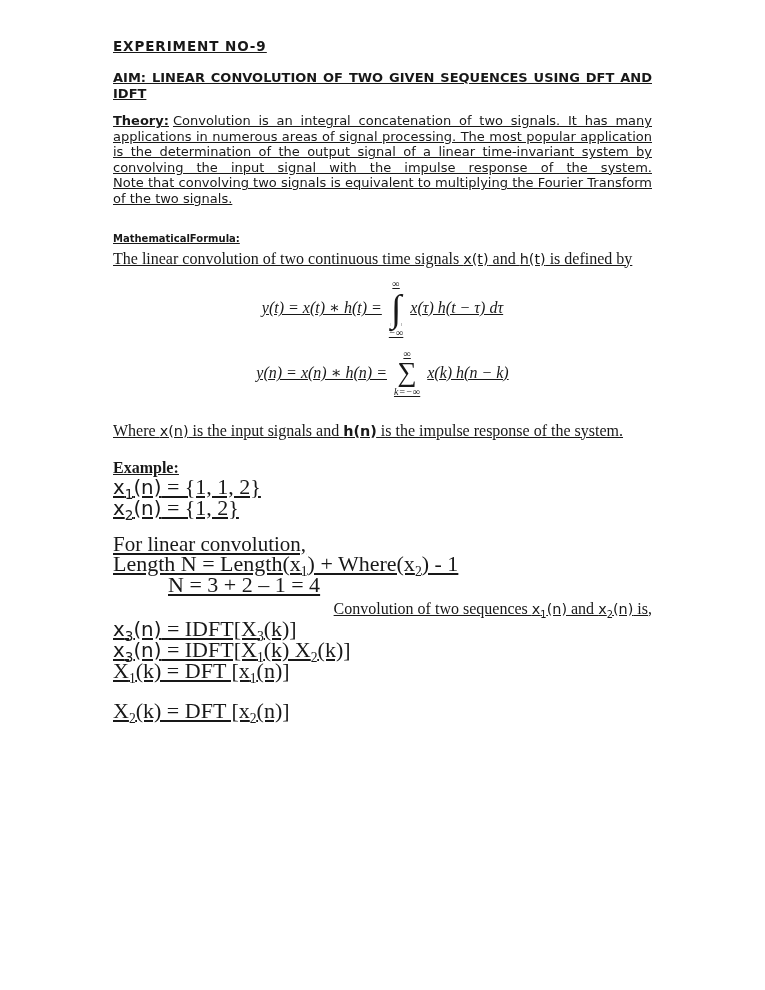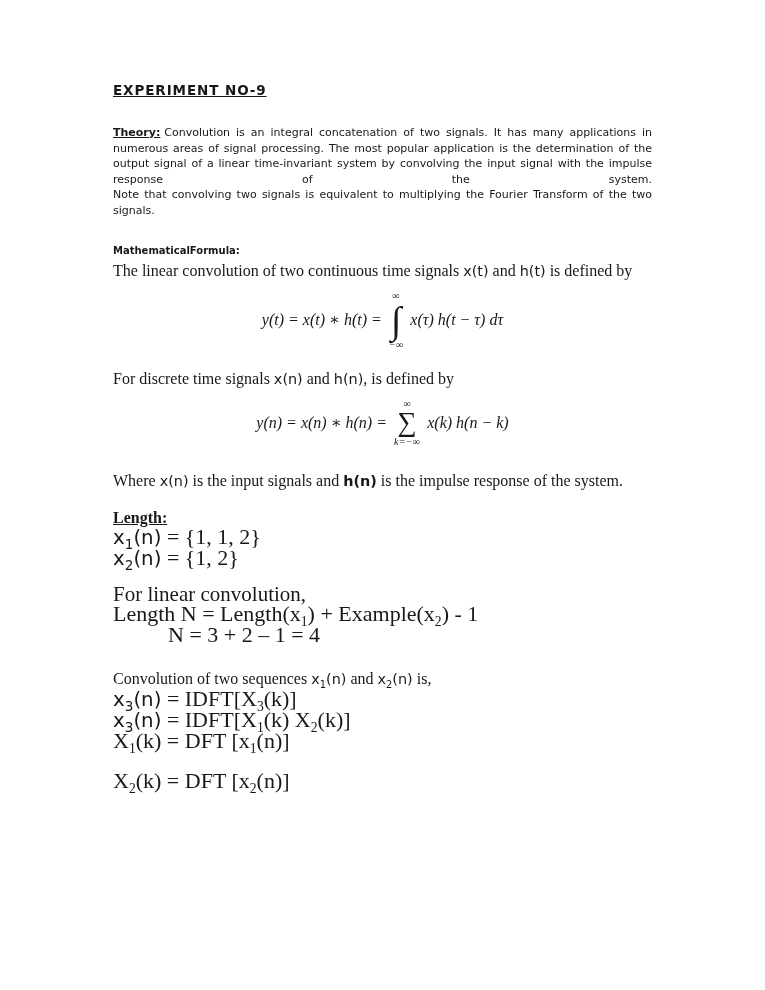--- a/index.html
+++ b/index.html
@@ -4,36 +4,37 @@
 <style>
   * { margin: 0; padding: 0; box-sizing: border-box; }
   html, body { background: #ffffff; }
   body {
     width: 765px; height: 990px;
     font-family: "DejaVu Sans", "Liberation Sans", sans-serif;
     color: #181818;
   }
   .page {
     width: 765px; height: 990px;
-    padding: 82px 113px 0 113px;
+    padding: 38px 113px 0 113px;
     background: #ffffff;
     overflow: hidden;
+    text-decoration: underline;
   }
 
   
   .title {
     font-size: 13.5px; font-weight: bold; letter-spacing: 0.9px;
     text-decoration: underline;
     line-height: 16px;
   }
   .aim { margin-top: 16px; font-weight: bold; font-size: 13px; line-height: 16px; }
   .aim .aim-line1 { text-align: justify; text-align-last: justify; text-decoration: underline; }
   .aim .aim-line2 { text-decoration: underline; display: inline-block; }
 
-  .theory { margin-top: 27px; font-size: 11px; line-height: 15.6px; }
+  .theory { margin-top: 11px; font-size: 13px; line-height: 15.6px; }
   .theory .t-part1 { text-align: justify; text-align-last: justify; }
   .theory .t-part2 { text-align: justify; }
   .theory .t-label { font-weight: bold; text-decoration: underline; margin-right: 4px; }
 
   .formula-heading { margin-top: 24px; font-size: 10px; font-weight: bold; line-height: 16px; }
 
   
   .serif { font-family: "Liberation Serif", "DejaVu Serif", serif; }
   .sentence { font-size: 16px; line-height: 20px; }
   .mathline { font-size: 22px; line-height: 20px; }
@@ -63,72 +64,75 @@
   
   .example-heading {
     margin-top: 17px; font-size: 16px; font-weight: bold;
     text-decoration: underline; line-height: 19px;
   }
   .seq-line { }
   .linconv-label { margin-top: 16px; font-size: 21px; line-height: 18px; }
   .length-line { line-height: 21px; }
   .n-line { line-height: 21px; padding-left: 55px; }
 
-  .conv-intro { margin-top: 24px; }
+  .conv-intro { margin-top: 4px; text-align: right; }
   .where-label { margin-top: 16px; font-size: 15px; line-height: 19px; }
   .dft-line2 { margin-top: 20px; }
 </style>
 </head>
 <body>
 
 <div class="page">
 
   <div class="title">EXPERIMENT NO-9</div>
 
+  <div class="aim">
+    <div class="aim-line1">AIM: LINEAR CONVOLUTION OF TWO GIVEN SEQUENCES USING DFT AND</div>
+    <div><span class="aim-line2">IDFT</span></div>
+  </div>
 
   <div class="theory">
     <div class="t-part1"><span class="t-label">Theory:</span><span>Convolution is an integral concatenation of two signals. It has many applications in numerous areas of signal processing. The most popular application is the determination of the output signal of a linear time-invariant system by convolving the input signal with the impulse response of the system.</span></div>
     <div class="t-part2">Note that convolving two signals is equivalent to multiplying the Fourier Transform of the two signals.</div>
   </div>
 
   <div class="formula-heading">MathematicalFormula:</div>
 
   <div class="serif sentence continuous-intro"><span>The linear convolution of two continuous time signals </span><span class="sans">x(t)</span><span> and </span><span class="sans">h(t)</span><span> is defined by</span></div>
 
   <div class="equation eq-integral">
     <span class="eq-lhs">y(t) = x(t) ∗ h(t) =</span>
     <span class="op-stack">
       <span class="lim">∞</span>
       <span class="op-int">∫</span>
       <span class="lim">−∞</span>
     </span>
     <span class="eq-rhs">x(τ) h(t − τ) dτ</span>
   </div>
 
-  <div class="serif sentence discrete-intro"><span>For discrete time signals </span><span class="sans">x(n)</span><span> and </span><span class="sans">h(n)</span><span>, is defined by</span></div>
 
   <div class="equation eq-sum">
     <span class="eq-lhs">y(n) = x(n) ∗ h(n) =</span>
     <span class="op-stack">
       <span class="lim">∞</span>
       <span class="op-sum">∑</span>
       <span class="lim">k=−∞</span>
     </span>
     <span class="eq-rhs">x(k) h(n − k)</span>
   </div>
 
   <div class="serif sentence where-note"><span>Where </span><span class="sans">x(n)</span><span> is the input signals and </span><span class="sans bold">h(n)</span><span> is the impulse response of the system.</span></div>
 
-  <div class="serif example-heading">Length:</div>
+  <div class="serif example-heading">Example:</div>
 
   <div class="serif mathline seq-line"><span class="sans">x</span><sub class="sans">1</sub><span class="sans">(n)</span><span> = {1, 1, 2}</span></div>
   <div class="serif mathline seq-line"><span class="sans">x</span><sub class="sans">2</sub><span class="sans">(n)</span><span> = {1, 2}</span></div>
 
   <div class="serif linconv-label">For linear convolution,</div>
-  <div class="serif mathline length-line"><span>Length N = Length(x</span><sub>1</sub><span>) + Example(x</span><sub>2</sub><span>) - 1</span></div>
+  <div class="serif mathline length-line"><span>Length N = Length(x</span><sub>1</sub><span>) + Where(x</span><sub>2</sub><span>) - 1</span></div>
   <div class="serif mathline n-line">N = 3 + 2 – 1 = 4</div>
 
   <div class="serif sentence conv-intro"><span>Convolution of two sequences </span><span class="sans">x</span><sub class="sans">1</sub><span class="sans">(n)</span><span> and </span><span class="sans">x</span><sub class="sans">2</sub><span class="sans">(n)</span><span> is,</span></div>
   <div class="serif mathline"><span class="sans">x</span><sub class="sans">3</sub><span class="sans">(n)</span><span> = IDFT[X</span><sub>3</sub><span>(k)]</span></div>
   <div class="serif mathline"><span class="sans">x</span><sub class="sans">3</sub><span class="sans">(n)</span><span> = IDFT[X</span><sub>1</sub><span>(k) X</span><sub>2</sub><span>(k)]</span></div>
 
   <div class="serif mathline"><span>X</span><sub>1</sub><span>(k) = DFT [x</span><sub>1</sub><span>(n)]</span></div>
   <div class="serif mathline dft-line2"><span>X</span><sub>2</sub><span>(k) = DFT [x</span><sub>2</sub><span>(n)]</span></div>
 
 </div>

